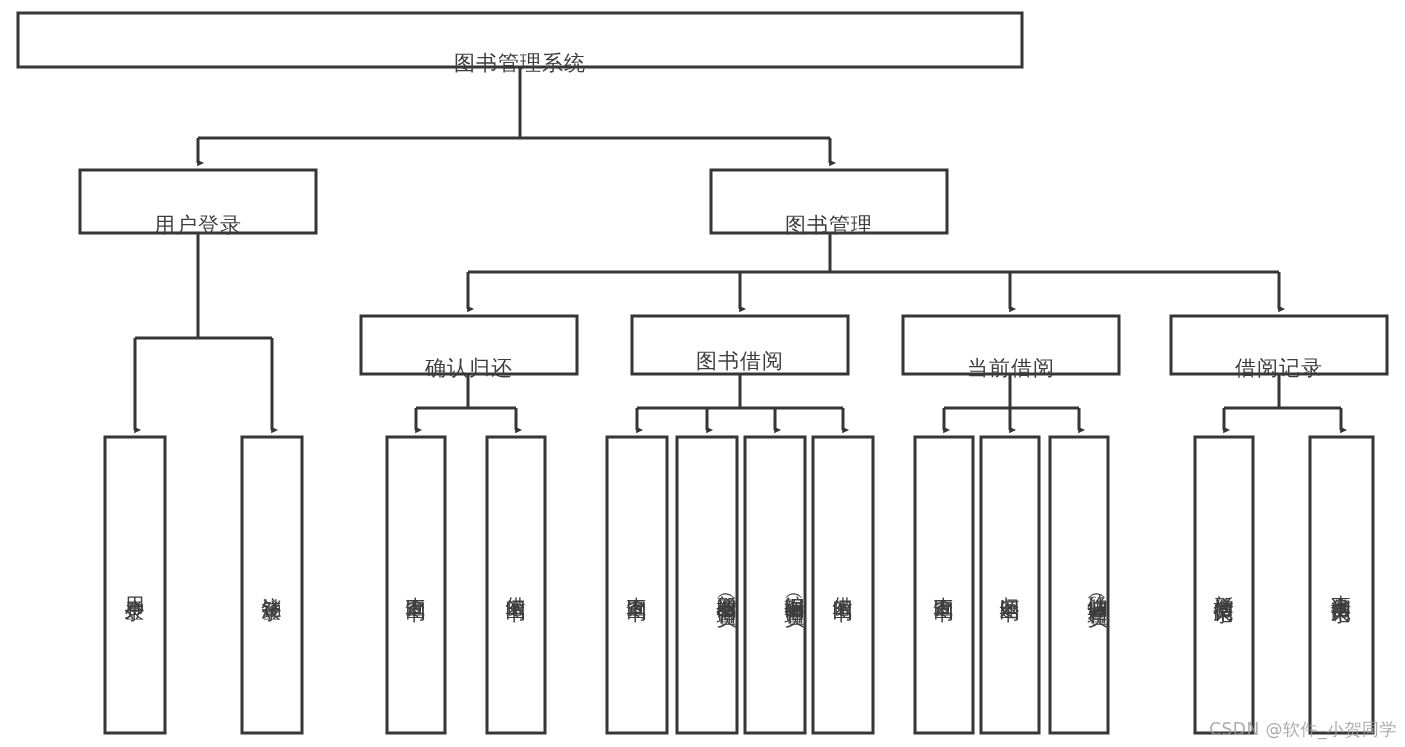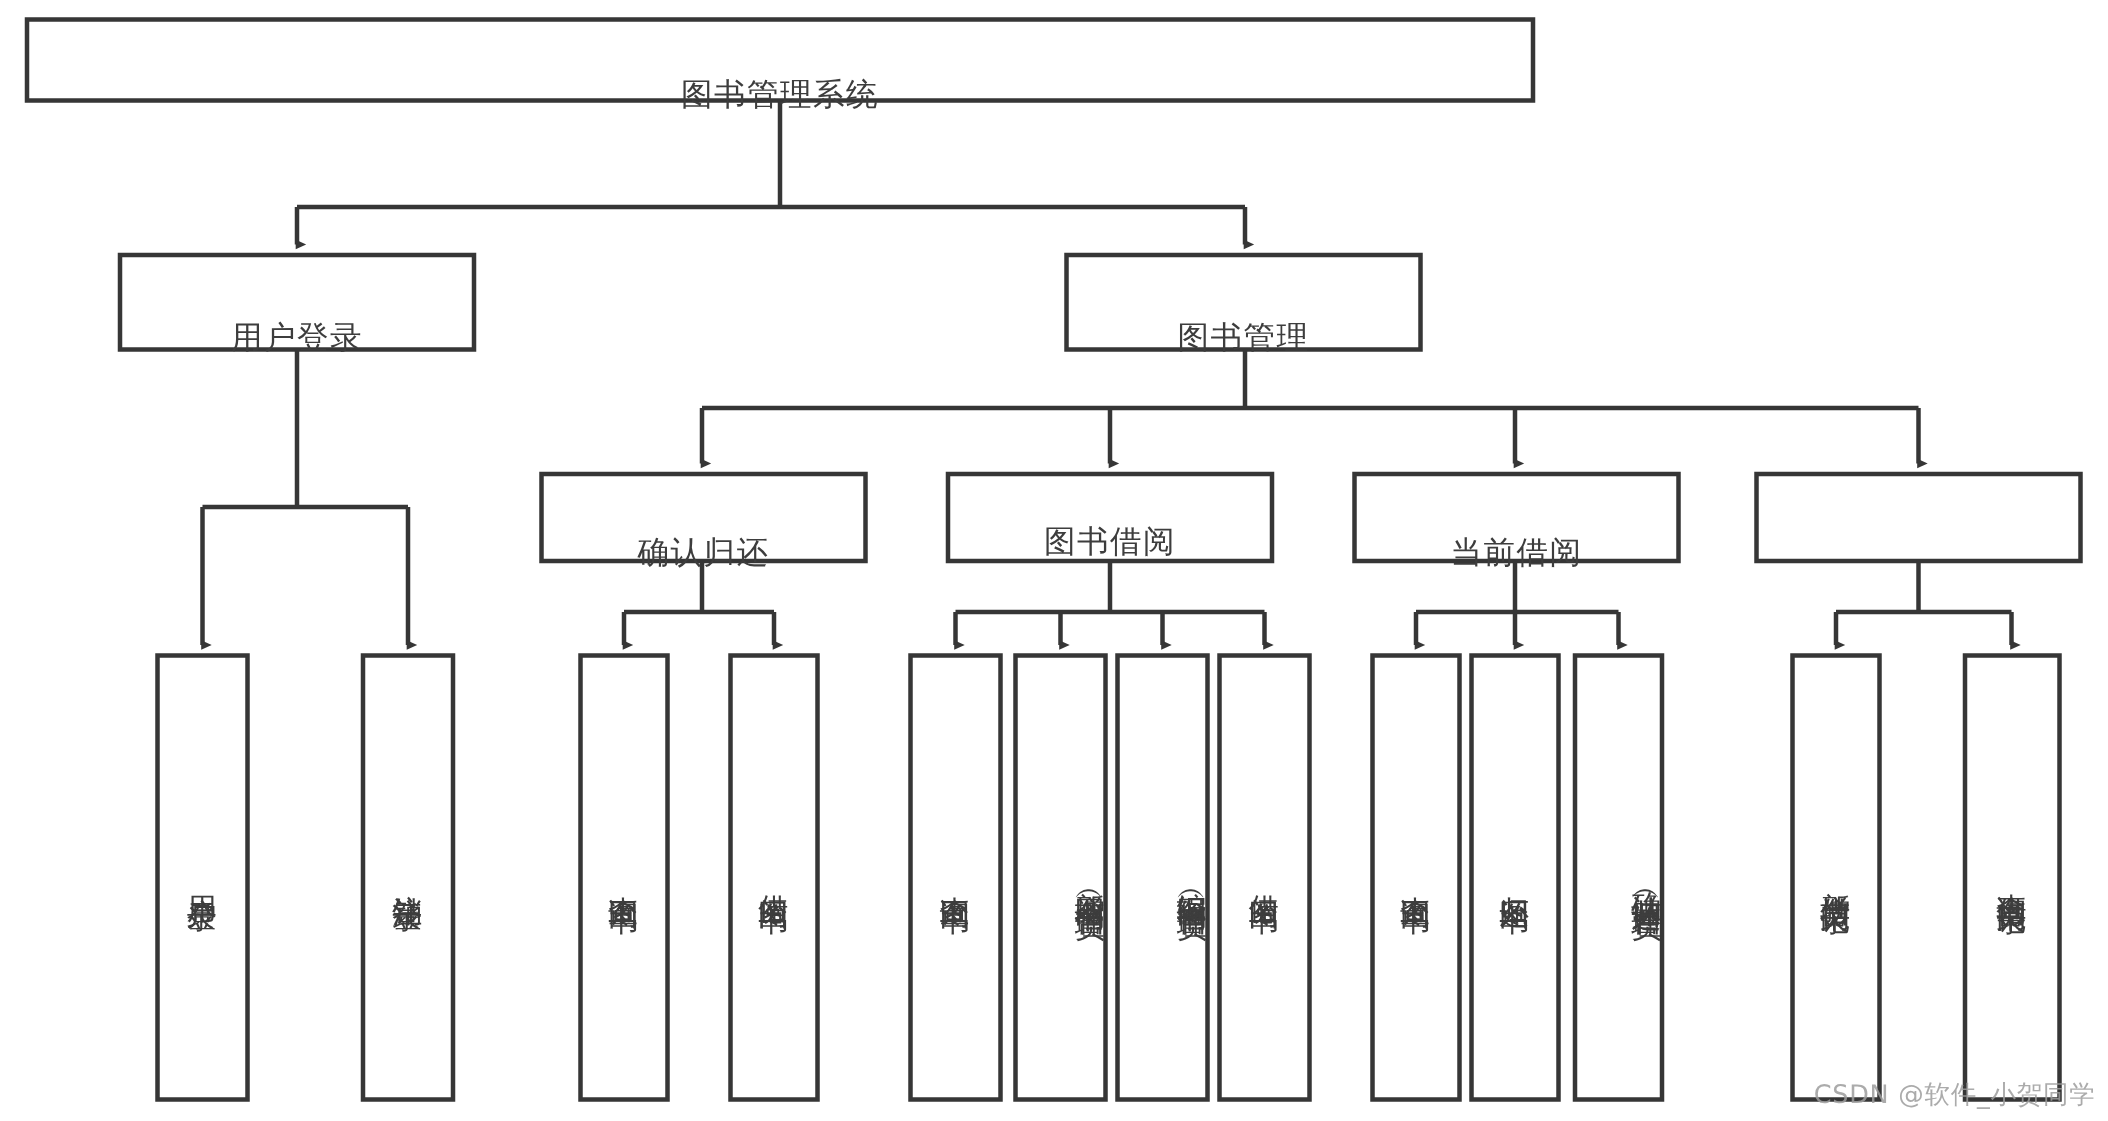--- a/index.html
+++ b/index.html
@@ -166,20 +166,21 @@
   </svg>
 
   <div class="node-label" style="left:18px; top:13px; width:1004px; height:54px;">图书管理系统</div>
 
   <div class="node-label" style="left:80px; top:170px; width:236px; height:63px;">用户登录</div>
   <div class="node-label" style="left:711px; top:170px; width:236px; height:63px;">图书管理</div>
 
   <div class="node-label" style="left:361px; top:316px; width:216px; height:58px;">确认归还</div>
   <div class="node-label" style="left:632px; top:316px; width:216px; height:44px;">图书借阅</div>
   <div class="node-label" style="left:903px; top:316px; width:216px; height:58px;">当前借阅</div>
+  <div class="node-label" style="left:1171px; top:316px; width:216px; height:58px;">借阅记录</div>
 
   <div class="leaf-label" style="left:105px; top:437px; width:60px; height:296px;">用户登录</div>
   <div class="leaf-label" style="left:242px; top:437px; width:60px; height:296px;">注销登录</div>
 
   <div class="leaf-label" style="left:387px; top:437px; width:58px; height:296px;">查询图书</div>
   <div class="leaf-label" style="left:487px; top:437px; width:58px; height:296px;">借阅图书</div>
 
   <div class="leaf-label" style="left:607px; top:437px; width:60px; height:296px;">查询图书</div>
   <div class="leaf-label" style="left:677px; top:437px; width:60px; height:296px; align-items:flex-start; padding-top:6px; box-sizing:border-box;">新增图书（管理员）</div>
   <div class="leaf-label" style="left:745px; top:437px; width:60px; height:296px; align-items:flex-start; padding-top:6px; box-sizing:border-box;">编辑图书（管理员）</div>

